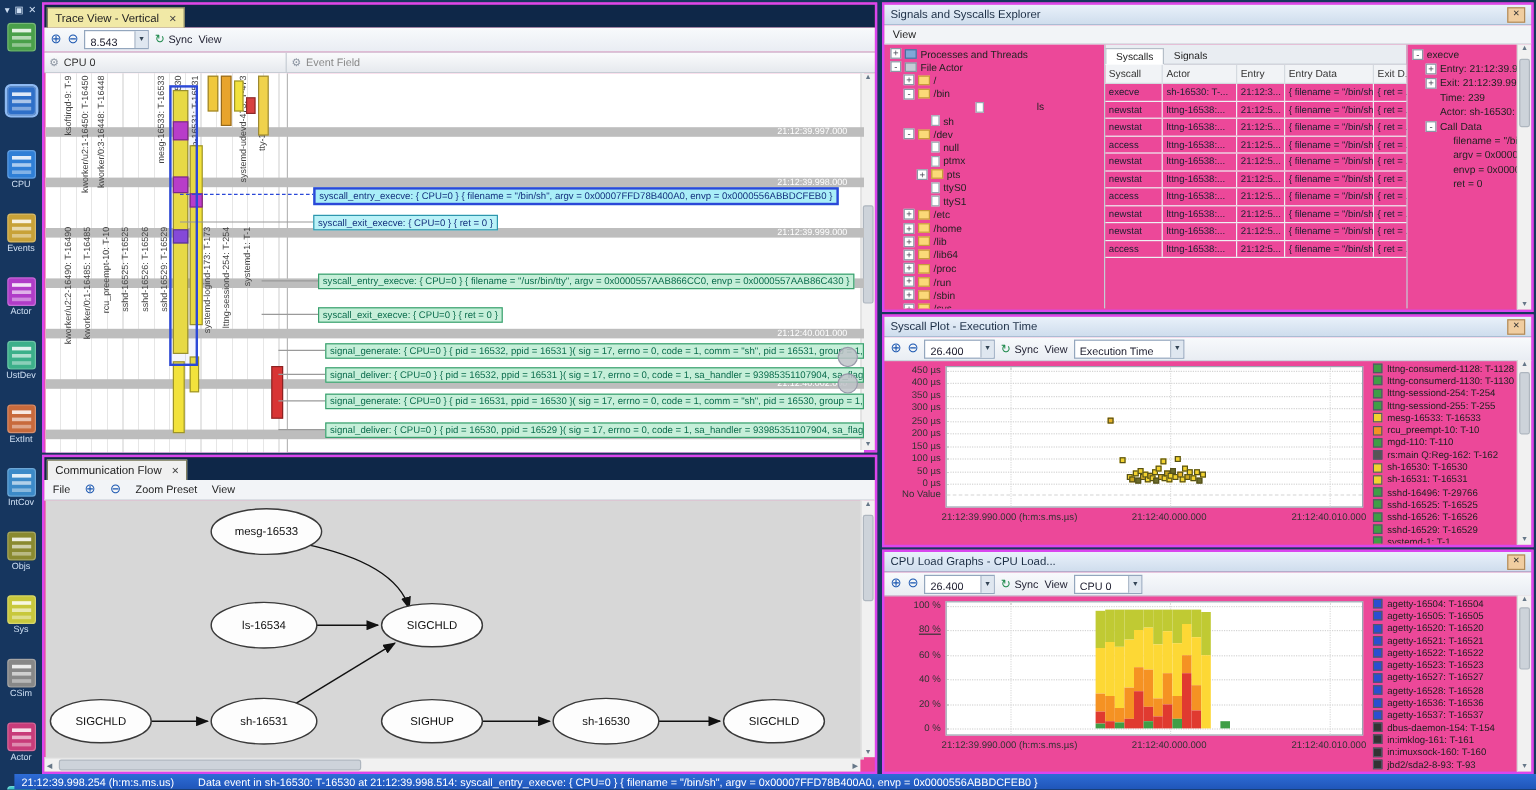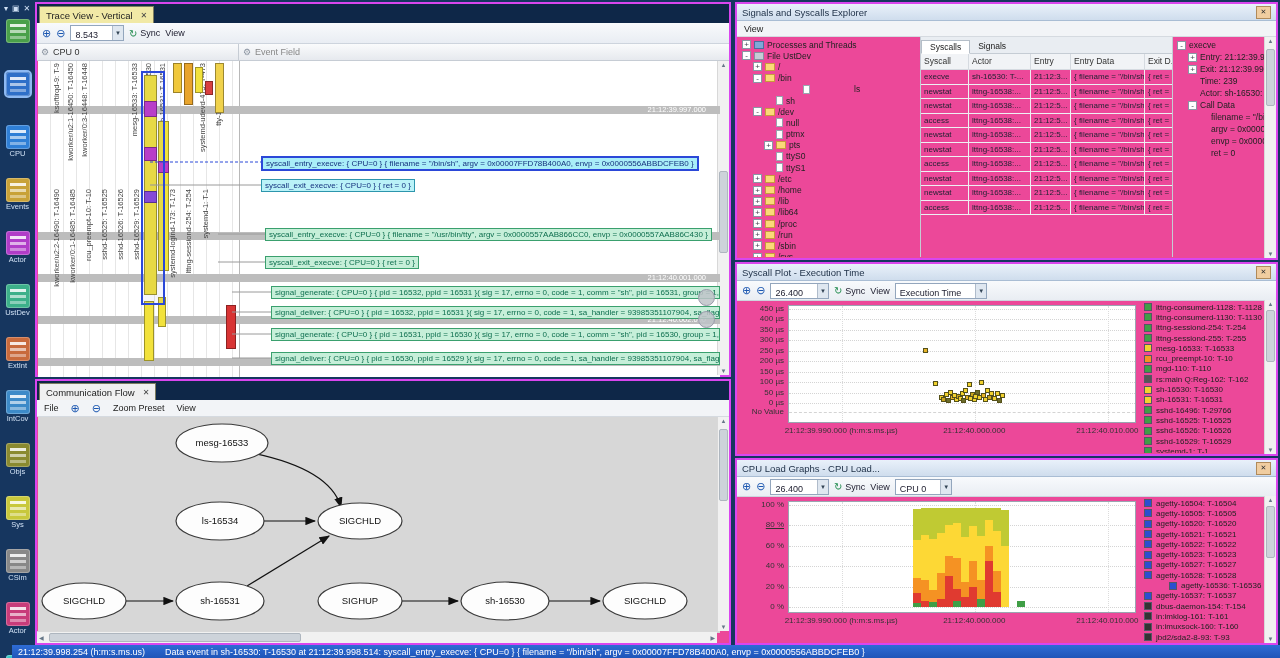--- a/index.html
+++ b/index.html
@@ -216,20 +216,22 @@
         <line x1="180" y1="201" x2="227" y2="201" stroke="#9a9a9a" stroke-width="1"></line>
         <line x1="194" y1="231" x2="233" y2="231" stroke="#9a9a9a" stroke-width="1"></line>
         <line x1="194" y1="251" x2="233" y2="251" stroke="#9a9a9a" stroke-width="1"></line>
         <line x1="194" y1="273" x2="233" y2="273" stroke="#9a9a9a" stroke-width="1"></line>
         <line x1="194" y1="297" x2="233" y2="297" stroke="#9a9a9a" stroke-width="1"></line>
       </svg>
     <div class="sel-rect"></div>
     <div class="round-btn" style="left:660px;top:228px"></div>
     <div class="round-btn" style="left:660px;top:250px"></div>
       <div class="band" style="top: 45px;">21:12:39.997.000</div>
+      <div class="band" style="top: 87px;">21:12:39.998.000</div>
+      <div class="band" style="top: 129px;">21:12:39.999.000</div>
       <div class="band" style="top: 171px;">21:12:40.000.000</div>
       <div class="band" style="top: 213px;">21:12:40.001.000</div>
       <div class="band" style="top: 255px;">21:12:40.002.000</div>
       <div class="band" style="top: 297px;">21:12:40.003.000</div>
       <div class="lane-label" style="left: 14px; top: 2px;">ksoftirqd-9: T-9</div>
       <div class="lane-label" style="left: 28px; top: 2px;">kworker/u2:1-16450: T-16450</div>
       <div class="lane-label" style="left: 42px; top: 2px;">kworker/0:3-16448: T-16448</div>
       <div class="lane-label" style="left: 92px; top: 2px;">mesg-16533: T-16533</div>
       <div class="lane-label" style="left: 106px; top: 2px;">sh-16530: T-16530</div>
       <div class="lane-label" style="left: 120px; top: 2px;">sh-16531: T-16531</div>
@@ -358,33 +360,33 @@
   <div class="ex-content">
     <div id="file-tree">
         <div class="tree-row" style="height: 11.2px; padding-left: 4px;">
           <span class="exp">+</span>
           <span class="ic sys"></span>
           <span>Processes and Threads</span>
         </div>
         <div class="tree-row" style="height: 11.2px; padding-left: 4px;">
           <span class="exp">-</span>
           <span class="ic drive"></span>
-          <span>File UstDev</span>
+          <span>File Actor</span>
         </div>
         <div class="tree-row" style="height: 11.2px; padding-left: 15px;">
           <span class="exp">+</span>
           <span class="ic folder"></span>
           <span>/</span>
         </div>
         <div class="tree-row" style="height: 11.2px; padding-left: 15px;">
           <span class="exp">-</span>
           <span class="ic folder"></span>
           <span>/bin</span>
         </div>
-        <div class="tree-row" style="height: 11.2px; padding-left: 12px; gap: 41px;">
+        <div class="tree-row" style="height: 11.2px; padding-left: 22px; gap: 41px;">
           <span class="exp none">+</span>
           <span class="ic file"></span>
           <span>ls</span>
         </div>
         <div class="tree-row" style="height: 11.2px; padding-left: 26px;">
           <span class="exp none">+</span>
           <span class="ic file"></span>
           <span>sh</span>
         </div>
         <div class="tree-row" style="height: 11.2px; padding-left: 15px;">
@@ -894,21 +896,21 @@
         <span>agetty-16523: T-16523</span>
       </div>
       <div class="legend-row" style="height: 10.3px; font-size: 8px;">
         <span class="lsq" style="background: rgb(42, 79, 208);"></span>
         <span>agetty-16527: T-16527</span>
       </div>
       <div class="legend-row" style="height: 10.3px; font-size: 8px;">
         <span class="lsq" style="background: rgb(42, 79, 208);"></span>
         <span>agetty-16528: T-16528</span>
       </div>
-      <div class="legend-row" style="height: 10.3px; font-size: 8px; margin-left: 25px;">
+      <div class="legend-row" style="height: 10.3px; font-size: 8px;">
         <span class="lsq" style="background: rgb(42, 79, 208);"></span>
         <span>agetty-16536: T-16536</span>
       </div>
       <div class="legend-row" style="height: 10.3px; font-size: 8px;">
         <span class="lsq" style="background: rgb(42, 79, 208);"></span>
         <span>agetty-16537: T-16537</span>
       </div>
       <div class="legend-row" style="height: 10.3px; font-size: 8px;">
         <span class="lsq" style="background: rgb(51, 51, 51);"></span>
         <span>dbus-daemon-154: T-154</span>

